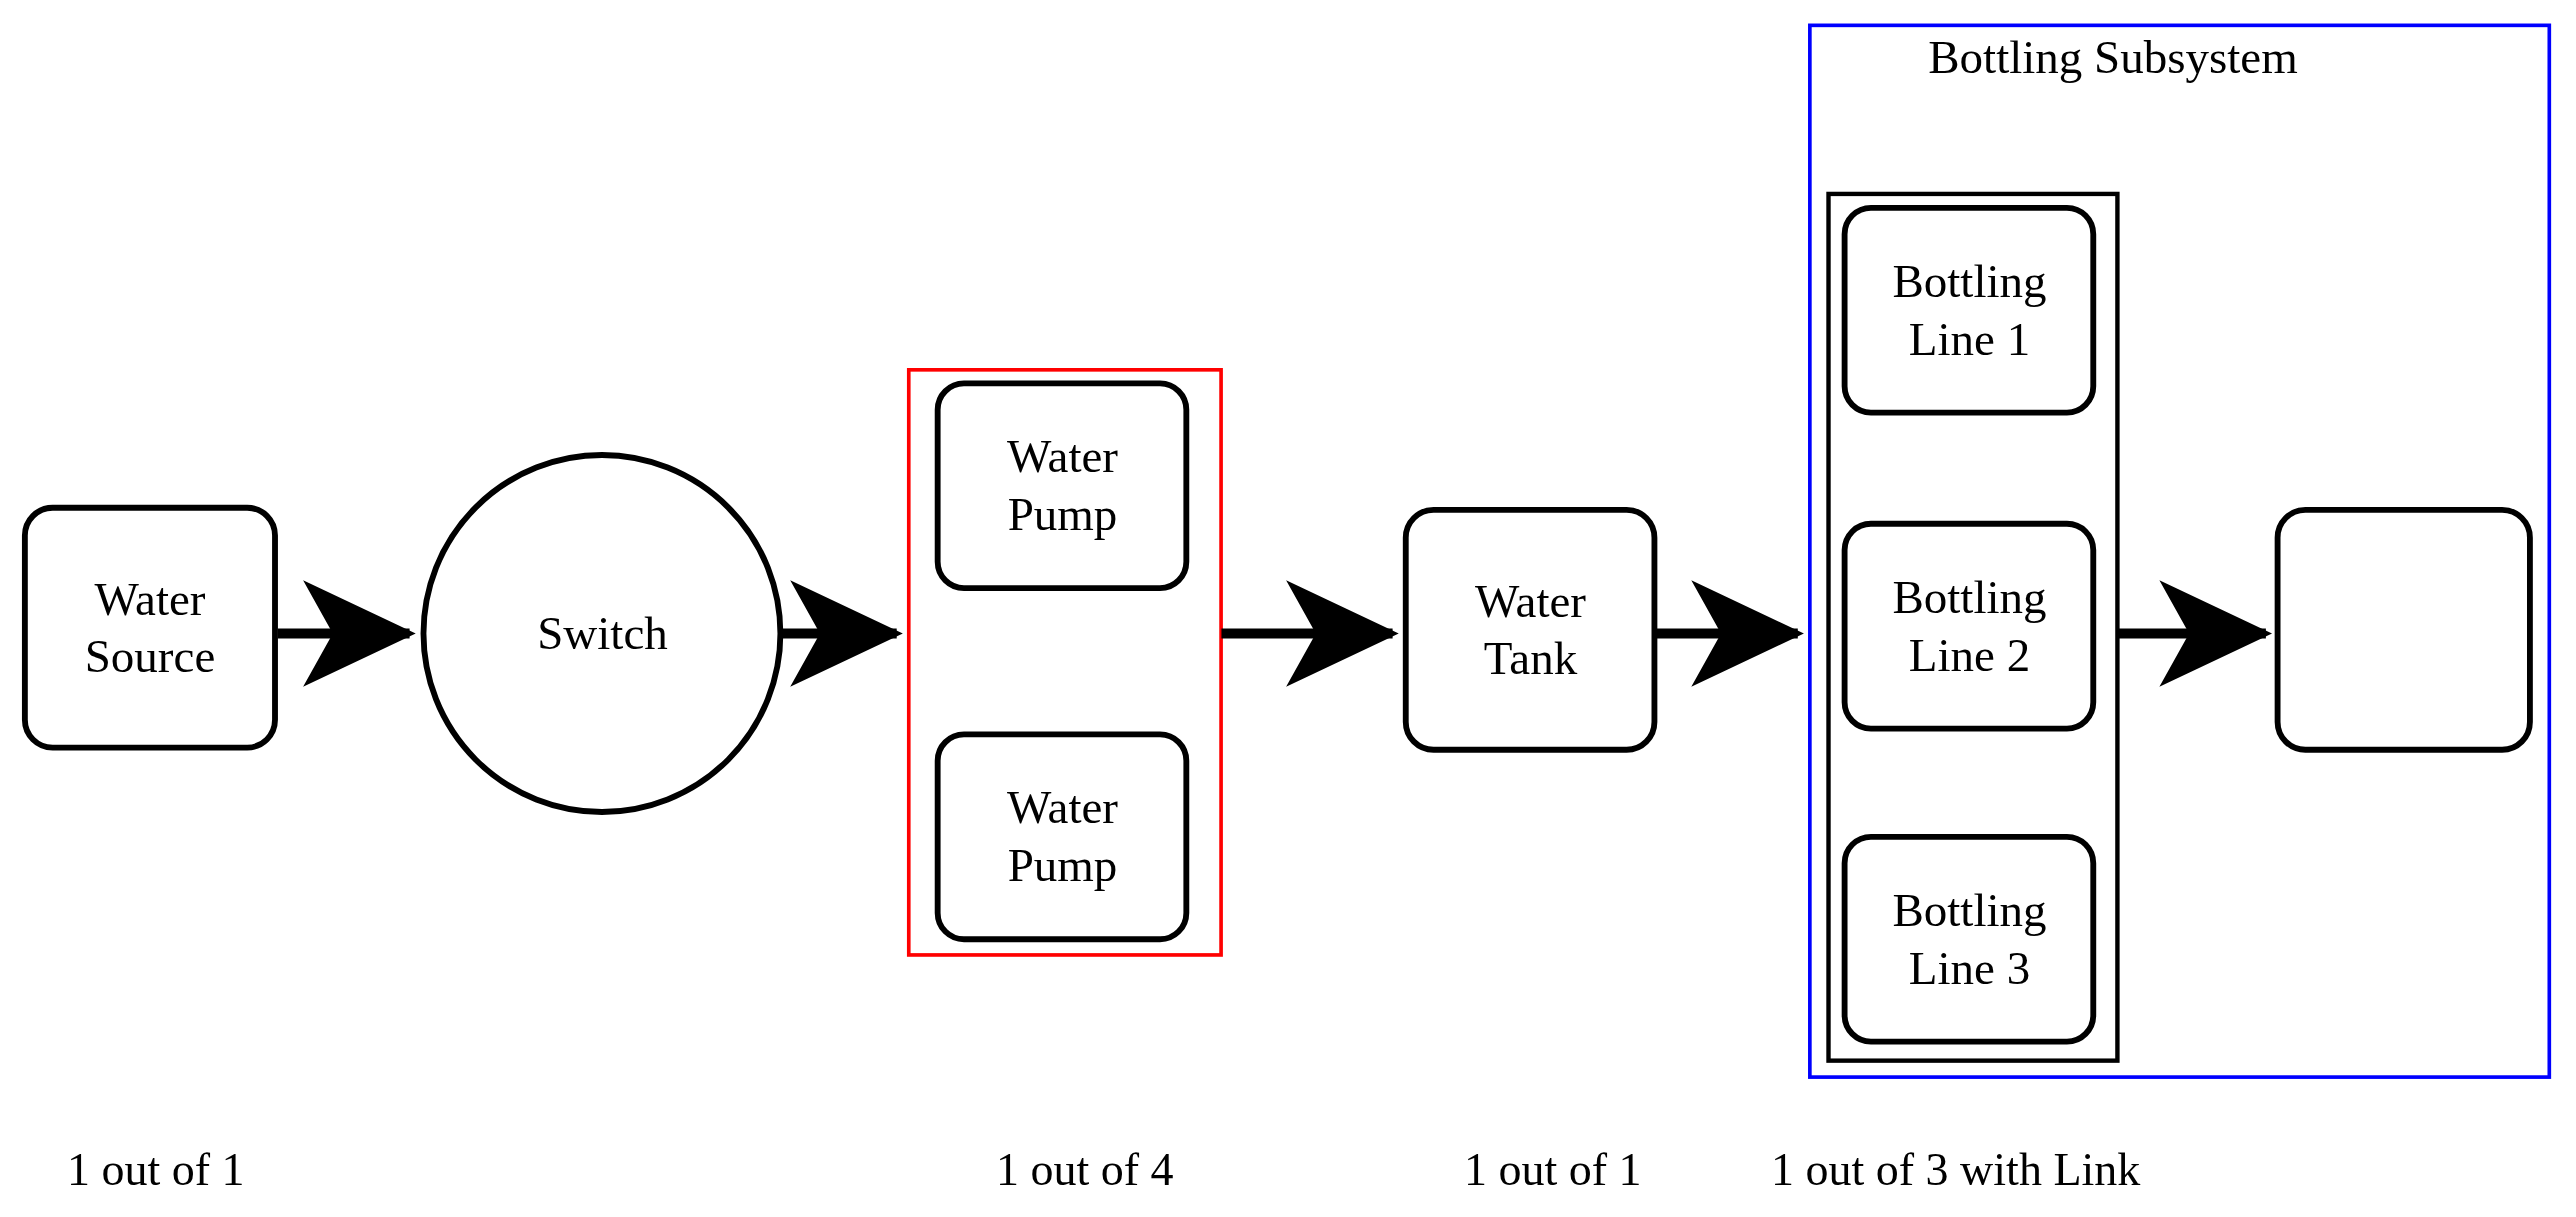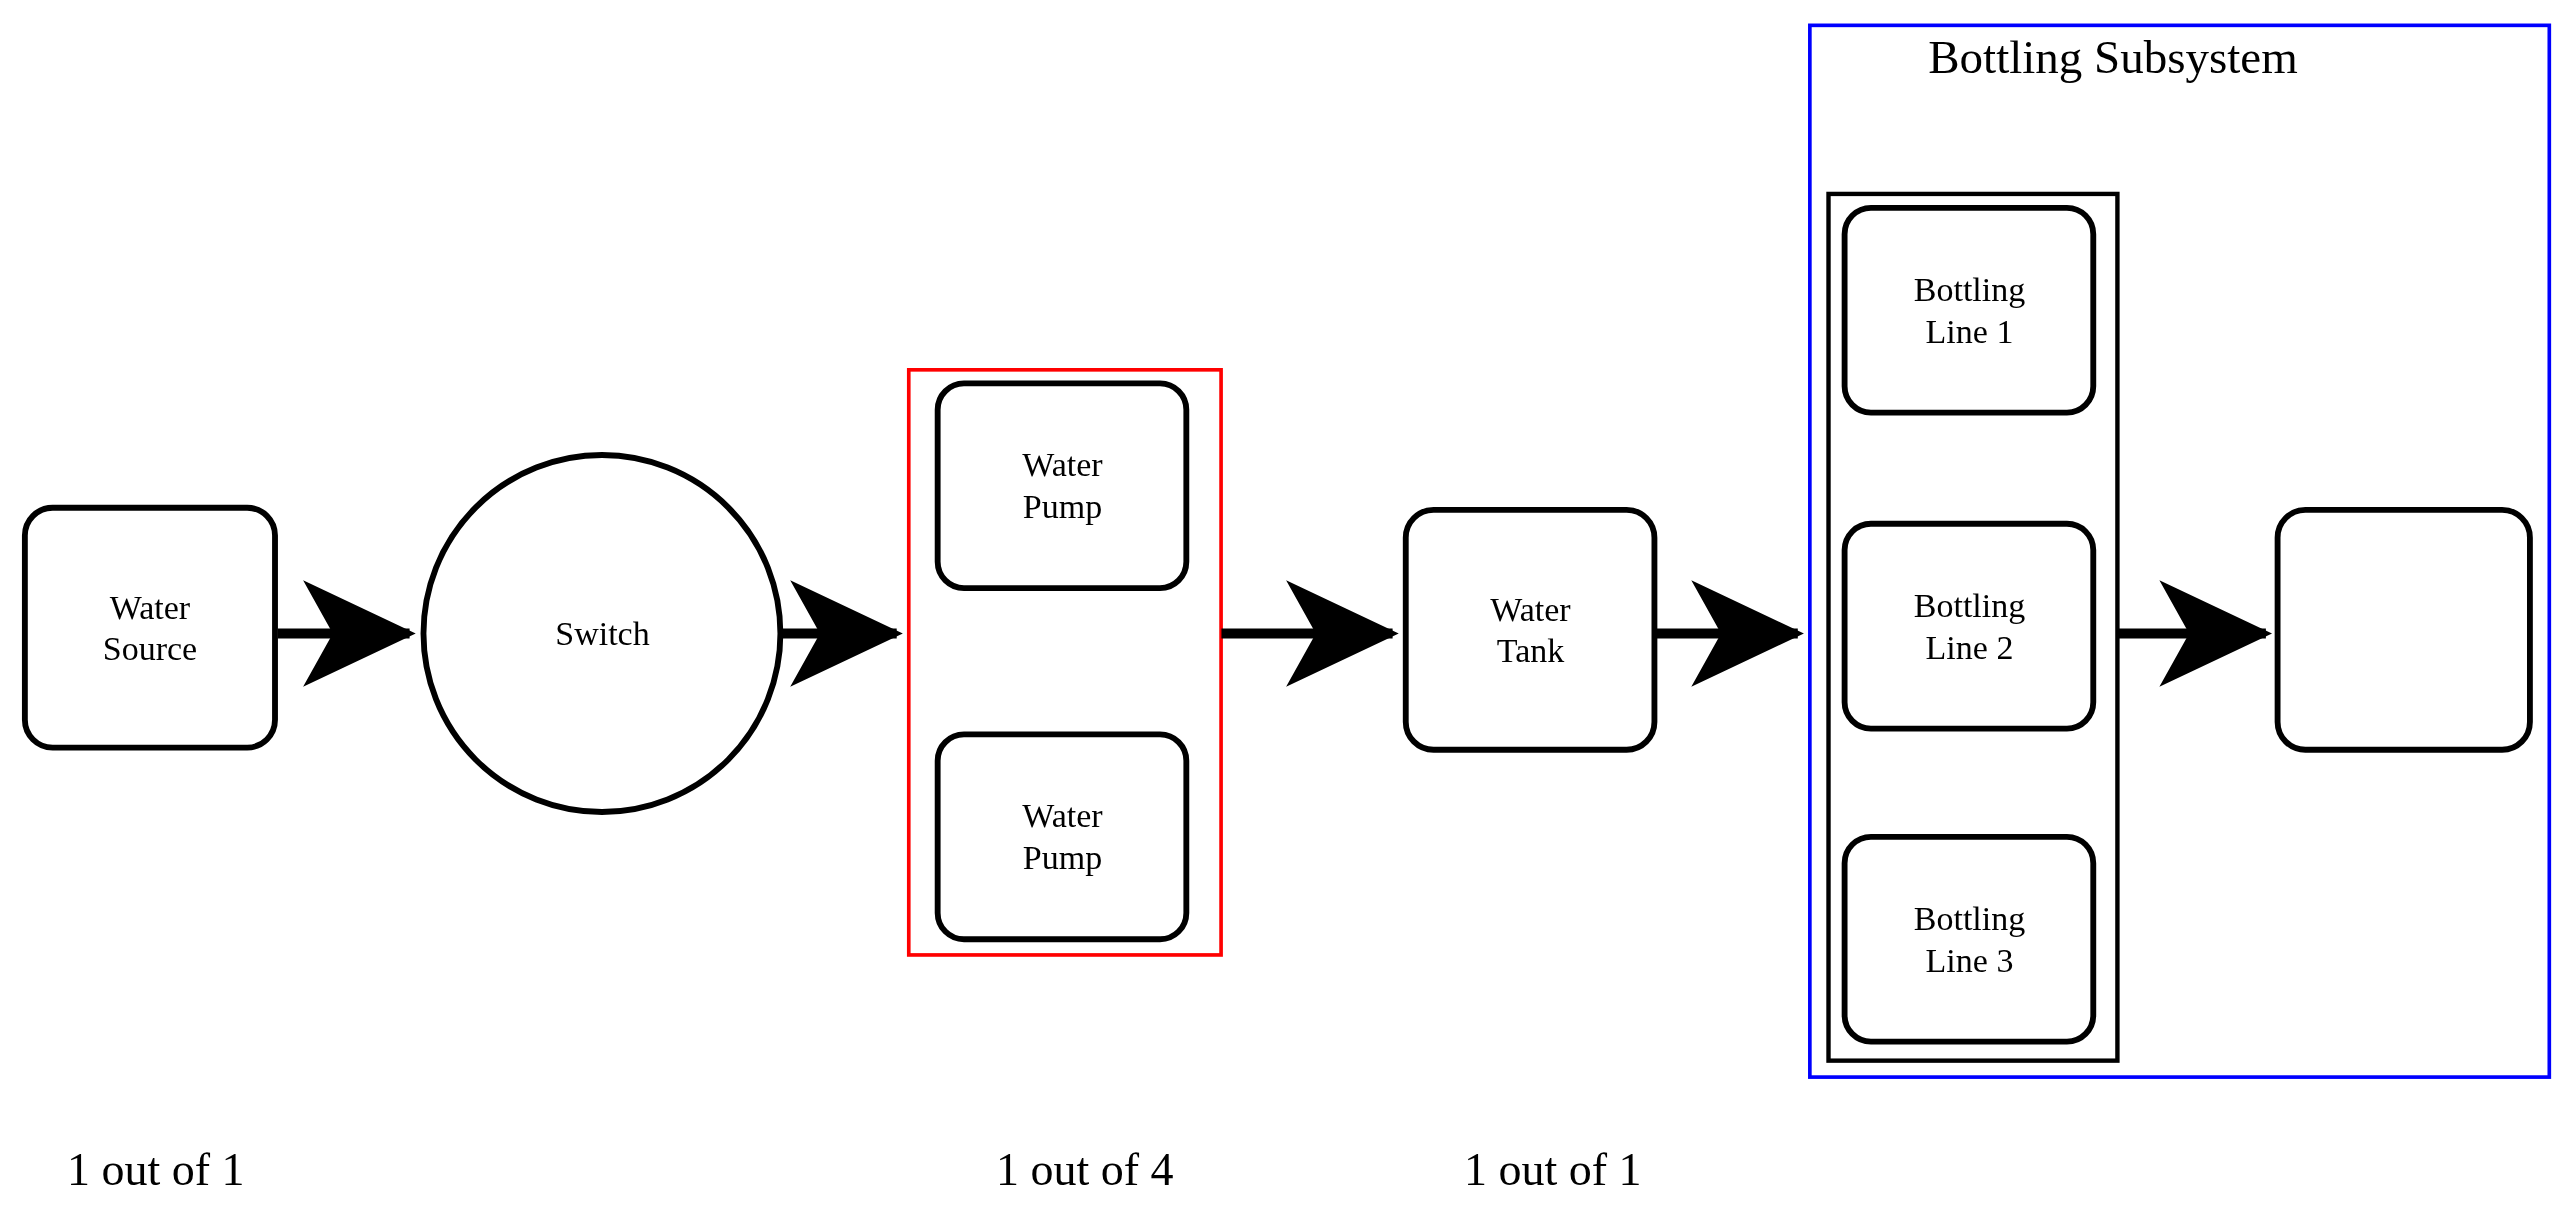--- a/index.html
+++ b/index.html
@@ -21,21 +21,21 @@
     height:1218px;
   }
   .node-label{
     position:absolute;
     display:flex;
     flex-direction:column;
     align-items:center;
     justify-content:center;
     text-align:center;
     line-height:1.22;
-    font-size:34px;
+    font-size:47px;
     white-space:pre-line;
     pointer-events:none;
   }
   .grp-title{
     position:absolute;
     text-align:center;
     font-size:47px;
     line-height:1.1;
   }
   .caption{
@@ -107,15 +107,16 @@
   <div class="node-label" style="left:1842px; top:205px;  width:255px; height:211px;">Bottling
 Line 1</div>
   <div class="node-label" style="left:1842px; top:521px;  width:255px; height:211px;">Bottling
 Line 2</div>
   <div class="node-label" style="left:1842px; top:834px; width:255px; height:211px;">Bottling
 Line 3</div>
 
   <div class="caption" style="left:22px;   top:1145px;">1 out of 1</div>
   <div class="caption" style="left:951px;  top:1145px;">1 out of 4</div>
   <div class="caption" style="left:1419px;  top:1145px;">1 out of 1</div>
+  <div class="caption" style="left:1726px;  top:1145px;">1 out of 3 with Link</div>
 
 </div>
 
 
 </body></html>

